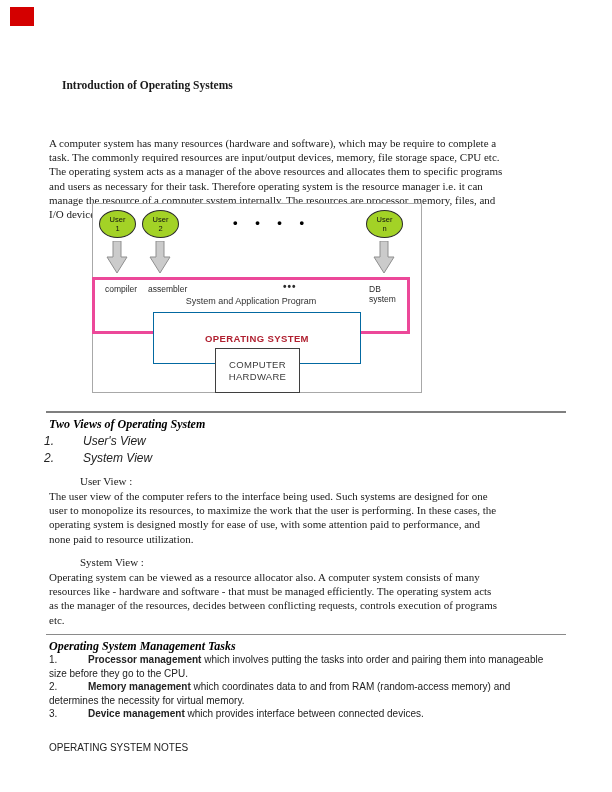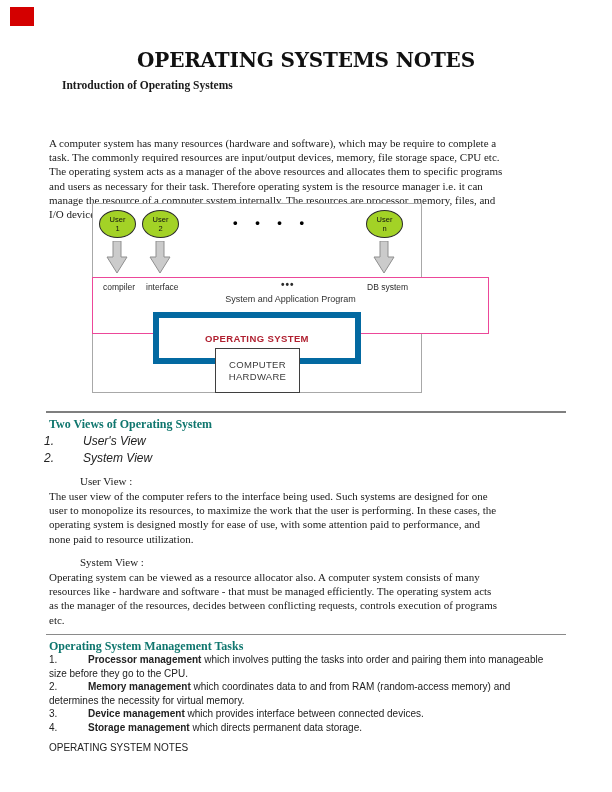--- a/index.html
+++ b/index.html
@@ -42,43 +42,43 @@
     background: #a3d226; z-index: 2;
     display: flex; flex-direction: column; align-items: center; justify-content: center;
     font-family: "Liberation Sans", sans-serif; font-size: 7.5px; line-height: 9px; color: #111;
     text-align: center;
   }
   .big-dots { left: 232px; top: 215px; width: 80px; text-align: center;
               font-family: "Liberation Sans", sans-serif;
               font-weight: bold; font-size: 13px; letter-spacing: 7px; color: #000; z-index: 2; }
   .arrow-svg { z-index: 2; }
 
-  .app-box { left: 92px; top: 277px; width: 397px; height: 57px;
-             border: 1px solid #ec4899; background: #ffffff; z-index: 3;
+  .app-box { left: 92px; top: 277px; width: 318px; height: 57px;
+             border: 3px solid #ec4899; background: #ffffff; z-index: 3;
              font-family: "Liberation Sans", sans-serif; color: #2b2b2b; }
   .app-label { position: absolute; font-size: 8.5px; top: 4px; }
   .app-dots  { position: absolute; font-size: 10px; font-weight: bold; top: 1px; letter-spacing: 1px; }
   .app-caption { position: absolute; top: 16px; left: 0; width: 100%;
                  text-align: center; font-size: 9px; color: #333; }
 
   .os-box { left: 153px; top: 312px; width: 208px; height: 52px;
-            border: 6px solid #0369a1; background: #ffffff; z-index: 4;
+            border: 1px solid #0369a1; background: #ffffff; z-index: 4;
             display: flex; align-items: center; justify-content: center;
             font-family: "Liberation Sans", sans-serif; font-weight: bold;
             font-size: 9.5px; letter-spacing: 0.4px; color: #b02030; }
   .hw-box { left: 215px; top: 348px; width: 85px; height: 45px;
             border: 1px solid #3f3f3f; background: #ffffff; z-index: 5;
             display: flex; flex-direction: column; align-items: center; justify-content: center;
             font-family: "Liberation Sans", sans-serif; font-size: 9.5px;
             line-height: 11.5px; color: #3a3a3a; letter-spacing: 0.3px; text-align: center; }
 
   .hr1 { left: 46px; top: 411px; width: 520px; height: 2px; background: #7f7f7f; }
   .hr2 { left: 46px; top: 634px; width: 520px; height: 1px; background: #8a8a8a; }
 
-  .section-heading { left: 49px; font-weight: bold; font-size: 12px; color: #0f766e; }
+  .section-heading { left: 49px; font-weight: bold; font-size: 12px; color: #000000; font-style: italic; }
   .tv-heading { top: 417px; }
   .tasks-heading { top: 639px; }
 
   .num-line { left: 44px; width: 520px; font-family: "Liberation Sans", sans-serif;
               font-size: 12px; color: #222; white-space: nowrap; font-style: italic; }
   .num-col { display: inline-block; width: 39px; }
   .tv-item1 { top: 434px; } .tv-item2 { top: 451px; }
 
   .view-label { left: 49px; font-size: 11px; margin-left: 31px; }
   .uv-label { top: 475px; } .sv-label { top: 556px; }
@@ -93,21 +93,20 @@
   .footer { left: 49px; top: 742px; font-family: "Liberation Sans", sans-serif;
             font-size: 10px; color: #222; }
 </style>
 </head>
 <body>
 
 <div class="page">
 
   <div class="abs red-mark"></div>
 
-  <div class="abs doc-title">OPERATING SYSTEMS NOTES</div>
 
   <div class="abs intro-heading">Introduction of Operating Systems</div>
   <div class="abs body-par intro-par">
     <div>A computer system has many resources (hardware and software), which may be require to complete a</div>
     <div>task. The commonly required resources are input/output devices, memory, file storage space, CPU etc.</div>
     <div>The operating system acts as a manager of the above resources and allocates them to specific programs</div>
     <div>and users as necessary for their task. Therefore operating system is the resource manager i.e. it can</div>
     <div>manage the resource of a computer system internally. The resources are processor, memory, files, and</div>
     <div>I/O devices.</div>
   </div>
@@ -135,21 +134,21 @@
   </svg>
   <svg class="abs arrow-svg" style="left:149px; top:241px;" width="22" height="33">
     <polygon points="7,0 15,0 15,16 21,16 11,32 1,16 7,16" fill="#cbcbcb" stroke="#8f8f8f" stroke-width="1"></polygon>
   </svg>
   <svg class="abs arrow-svg" style="left:373px; top:241px;" width="22" height="33">
     <polygon points="7,0 15,0 15,16 21,16 11,32 1,16 7,16" fill="#cbcbcb" stroke="#8f8f8f" stroke-width="1"></polygon>
   </svg>
 
   <div class="abs app-box">
     <span class="app-label" style="left:10px;">compiler</span>
-    <span class="app-label" style="left:53px;">interface</span>
+    <span class="app-label" style="left:53px;">assembler</span>
     <span class="app-dots" style="left:188px;">•••</span>
     <span class="app-label" style="left:274px;">DB system</span>
     <span class="app-caption">System and Application Program</span>
   </div>
 
   <div class="abs os-box">
     <span>OPERATING SYSTEM</span>
   </div>
 
   <div class="abs hw-box">
@@ -191,19 +190,16 @@
     <span class="num-col">1.</span><b>Processor management</b><span> which involves putting the tasks into order and pairing them into manageable</span>
   </div>
   <div class="abs task-line t2">size before they go to the CPU.</div>
   <div class="abs task-line t3">
     <span class="num-col">2.</span><b>Memory management</b><span> which coordinates data to and from RAM (random-access memory) and</span>
   </div>
   <div class="abs task-line t4">determines the necessity for virtual memory.</div>
   <div class="abs task-line t5">
     <span class="num-col">3.</span><b>Device management</b><span> which provides interface between connected devices.</span>
   </div>
-  <div class="abs task-line t6">
-    <span class="num-col">4.</span><b>Storage management</b><span> which directs permanent data storage.</span>
-  </div>
 
   <div class="abs footer">OPERATING SYSTEM NOTES</div>
 
 </div>
 
 </body></html>

